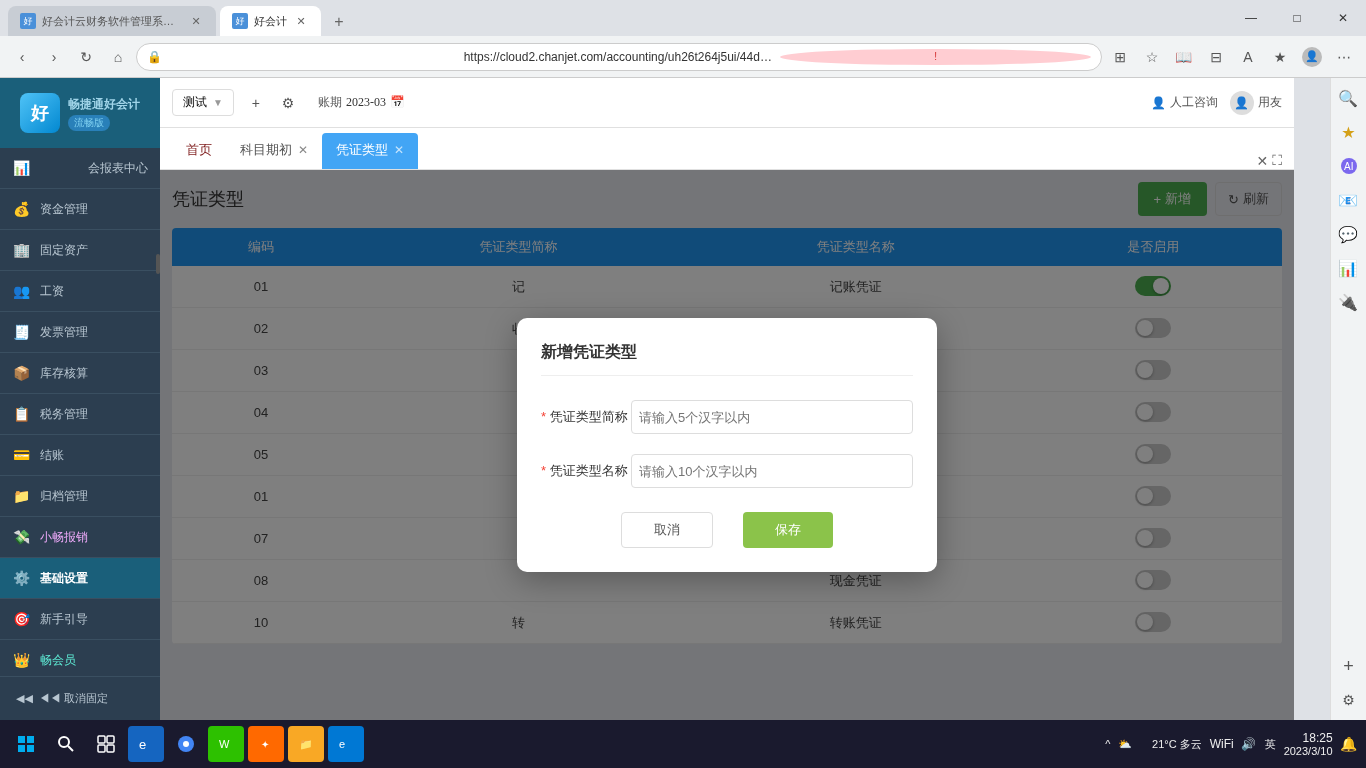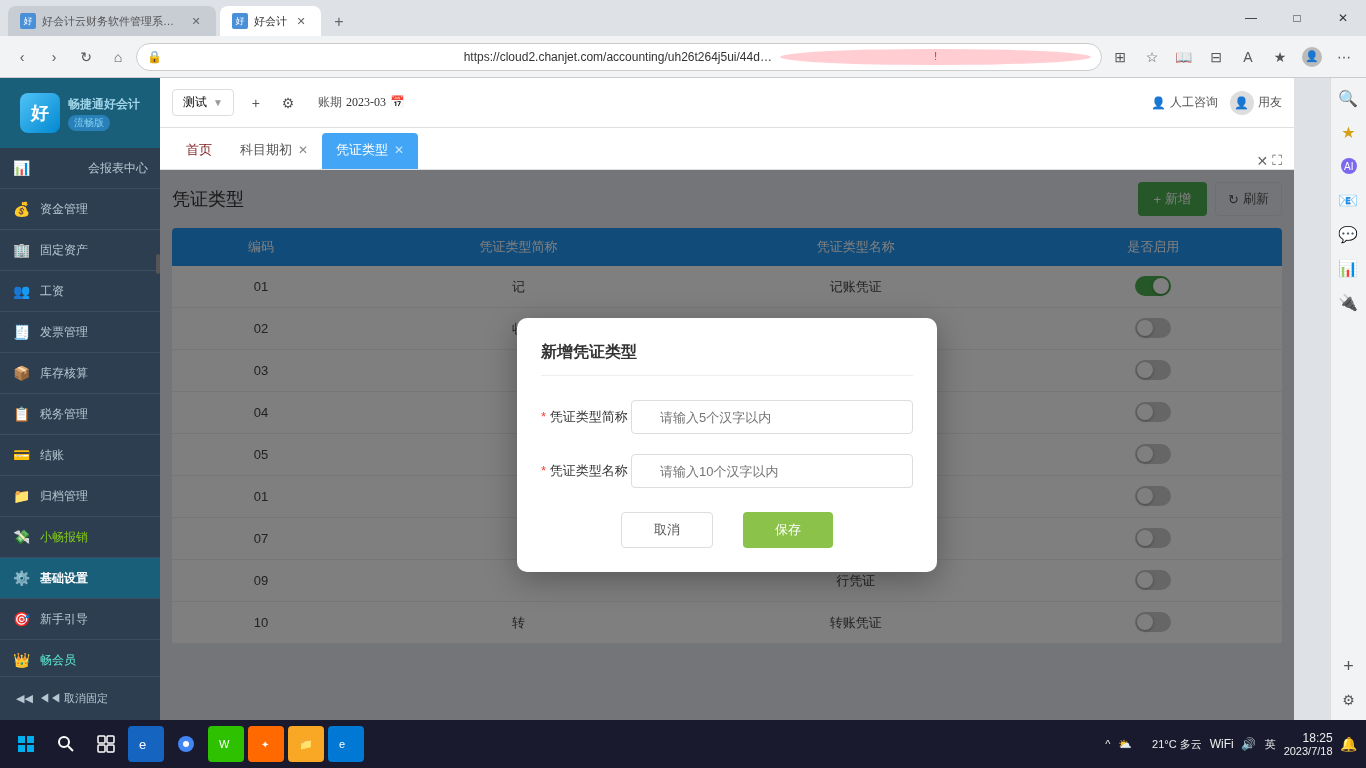--- a/index.html
+++ b/index.html
@@ -80,21 +80,21 @@
     .toggle.off { background: #ccc; justify-content: flex-start; }
     .toggle-knob { width: 16px; height: 16px; background: white; border-radius: 50%; margin: 2px; box-shadow: 0 1px 3px rgba(0,0,0,0.3); }
 
     
     .modal-overlay { position: absolute; top: 0; left: 0; right: 0; bottom: 0; background: rgba(0,0,0,0.5); display: flex; align-items: center; justify-content: center; z-index: 100; }
     .modal { background: white; border-radius: 10px; width: 420px; padding: 24px; box-shadow: 0 8px 32px rgba(0,0,0,0.3); }
     .modal-title { font-size: 16px; font-weight: 600; color: #333; margin-bottom: 24px; padding-bottom: 12px; border-bottom: 1px solid #eee; }
     .form-field { display: flex; align-items: center; margin-bottom: 20px; }
     .form-label { font-size: 13px; color: #333; width: 90px; flex-shrink: 0; }
     .form-label.required::before { content: '* '; color: #f44336; }
-    .form-input { flex: 1; height: 34px; border: 1px solid #ddd; border-radius: 4px; padding: 0 28px; font-size: 13px; outline: none; }
+    .form-input { flex: 1; height: 34px; border: 1px solid #ddd; border-radius: 4px; padding: 0 7px; font-size: 13px; outline: none; }
     .modal-actions { display: flex; justify-content: center; gap: 30px; margin-top: 24px; }
     .btn-cancel { padding: 8px 32px; border: 1px solid #ddd; background: white; border-radius: 4px; cursor: pointer; font-size: 13px; color: #555; }
     .btn-save { padding: 8px 32px; border: none; background: #8bc34a; border-radius: 4px; cursor: pointer; font-size: 13px; color: white; }
 
     
     .taskbar { height: 48px; background: #1a1a2e; display: flex; align-items: center; padding: 0 8px; gap: 4px; }
     .taskbar-icon { width: 36px; height: 36px; display: flex; align-items: center; justify-content: center; cursor: pointer; border-radius: 4px; }
     .taskbar-right { margin-left: auto; display: flex; align-items: center; gap: 8px; color: white; font-size: 11px; }
     .time-display { text-align: right; font-size: 12px; color: #eee; }
     .win-btn { width: 46px; height: 36px; display: flex; align-items: center; justify-content: center; cursor: pointer; font-size: 12px; color: #333; }
@@ -196,21 +196,21 @@
           <div class="sidebar-item">
             <div class="sidebar-item-icon">💳</div>
             <span style="font-size:12px; color:#b8c6d1;">结账</span>
           </div>
           <div class="sidebar-item">
             <div class="sidebar-item-icon">📁</div>
             <span style="font-size:12px; color:#b8c6d1;">归档管理</span>
           </div>
           <div class="sidebar-item">
             <div class="sidebar-item-icon">💸</div>
-            <span style="font-size:12px; color:#84cc16;">小畅报销</span>
+            <span style="font-size:12px; color:#f0abfc;">小畅报销</span>
           </div>
           <div class="sidebar-item active">
             <div class="sidebar-item-icon">⚙️</div>
             <span style="font-size:12px; color:#fff; font-weight:bold;">基础设置</span>
           </div>
           <div class="sidebar-item">
             <div class="sidebar-item-icon">🎯</div>
             <span style="font-size:12px; color:#b8c6d1;">新手引导</span>
           </div>
           <div class="sidebar-item">
@@ -367,23 +367,23 @@
       <td>07</td>
       <td></td>
       <td>付款凭证</td>
       <td>
         <div class="toggle off">
           <div class="toggle-knob"></div>
         </div>
       </td>
     </tr>
                   <tr>
-      <td>09</td>
+      <td>08</td>
       <td></td>
-      <td>行凭证</td>
+      <td>现金凭证</td>
       <td>
         <div class="toggle off">
           <div class="toggle-knob"></div>
         </div>
       </td>
     </tr>
                   <tr>
       <td>10</td>
       <td>转</td>
       <td>转账凭证</td>
@@ -510,18 +510,18 @@
       </div>
       <div style="display:flex; align-items:center; gap:4px;">
         <span style="color:#eee; font-size:12px;">WiFi</span>
       </div>
       <div style="display:flex; align-items:center; gap:4px;">
         <span style="color:#eee; font-size:12px;">🔊</span>
       </div>
       <div style="color:#eee; font-size:11px;">英</div>
       <div class="time-display">
         <div style="color:#eee; font-size:12px;">18:25</div>
-        <div style="color:#eee; font-size:11px;">2023/7/18</div>
+        <div style="color:#eee; font-size:11px;">2023/3/10</div>
       </div>
       <div style="color:#eee; font-size:14px; cursor:pointer;">🔔</div>
     </div>
   </div>
 </div>
 
 </body></html>

